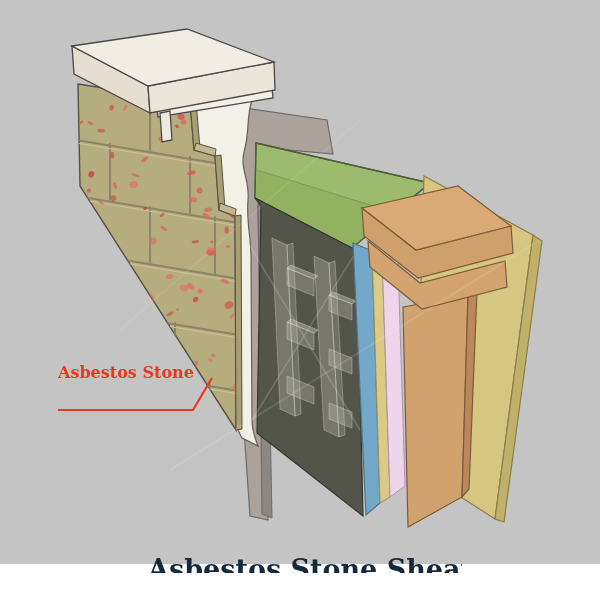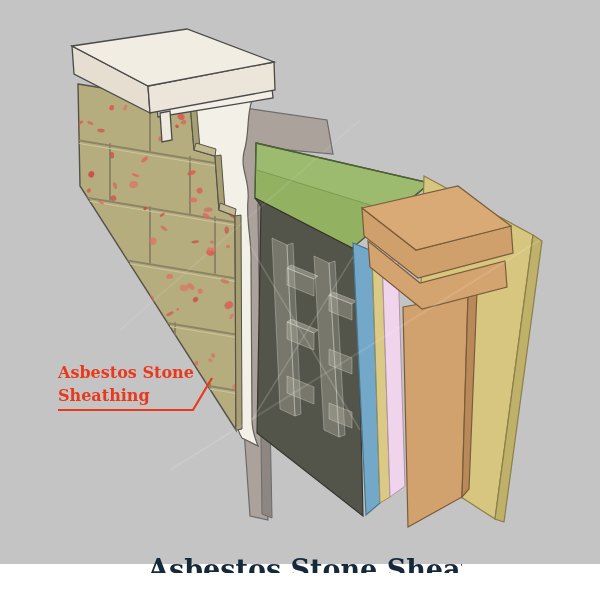--- a/index.html
+++ b/index.html
@@ -221,17 +221,16 @@
   </g>
 
   <line x1="170" y1="470" x2="540" y2="240" stroke="rgba(255,255,255,0.12)" stroke-width="2"></line>
   <line x1="120" y1="330" x2="360" y2="120" stroke="rgba(255,255,255,0.08)" stroke-width="2"></line>
 
   <polyline points="58,410 193,410 212,378" fill="none" stroke-width="2.2" stroke="#e8391c"></polyline>
 </svg>
 
 <div class="label" style="color: rgb(232, 57, 28);">
   <div>Asbestos Stone</div>
-  <div>Sheathing</div>
 </div>
 
 <div class="caption" style="color: rgb(21, 41, 58);">Asbestos Stone Sheathing</div>
 </div>
 
 </body></html>

